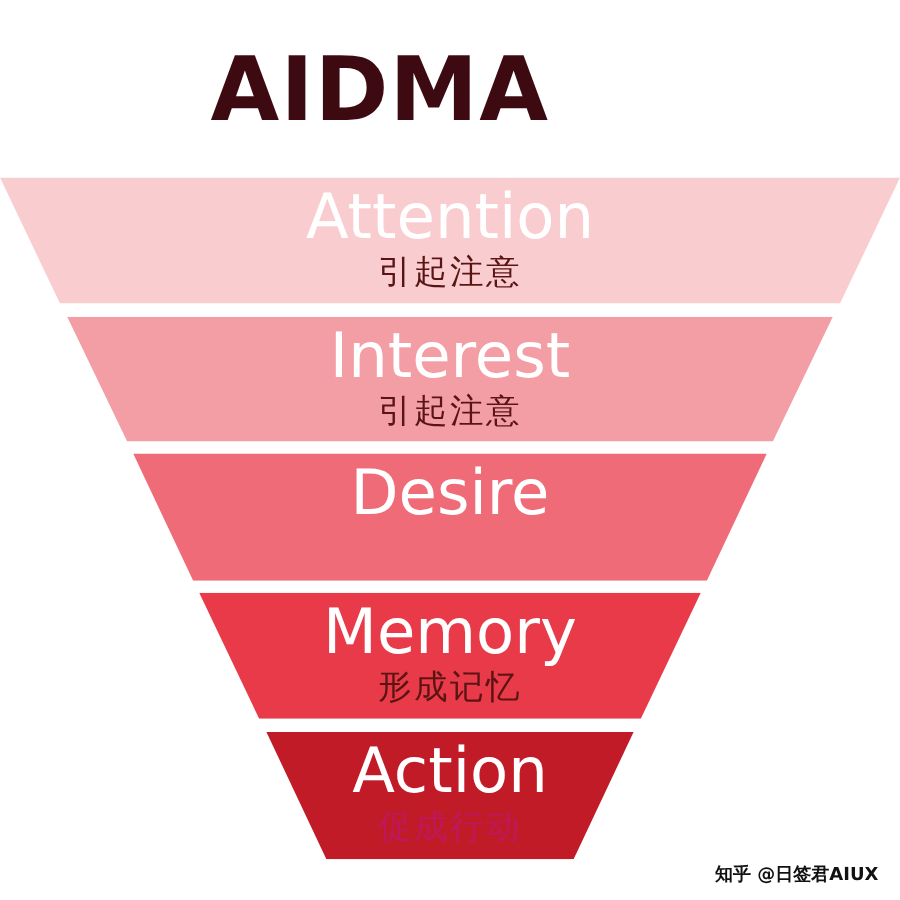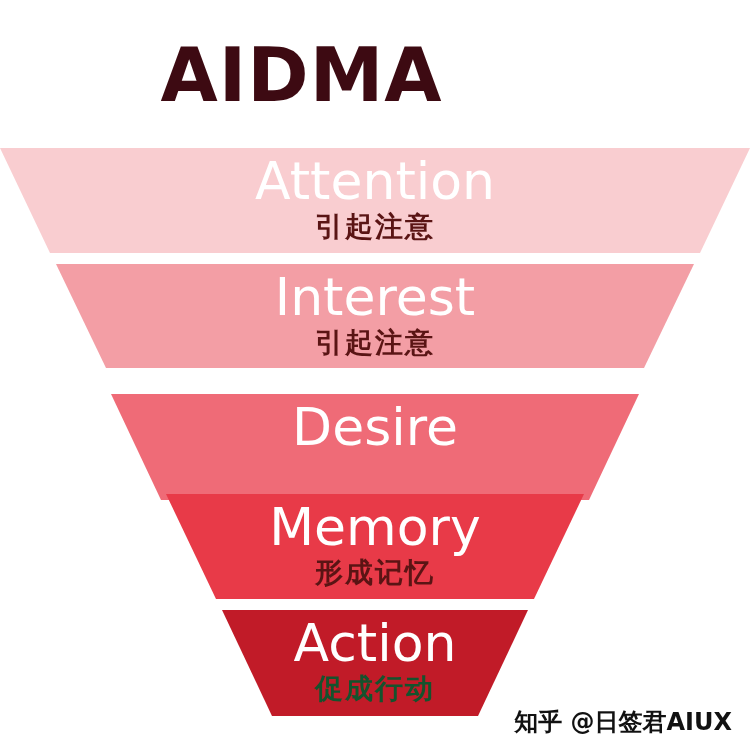--- a/index.html
+++ b/index.html
@@ -1,38 +1,38 @@
 <!DOCTYPE html>
 <html><head>
 <meta charset="utf-8">
 <style>
   html, body { margin: 0; padding: 0; background: #ffffff; }
   body { width: 750px; height: 750px; position: relative; overflow: hidden; }
   .title {
-    position: absolute; left: 0; top: 30px; width: 603px; text-align: center;
+    position: absolute; left: 15px; top: 30px; width: 603px; text-align: center;
     font-family: "DejaVu Sans", sans-serif; font-weight: bold; font-size: 74px;
     color: #3d0a12; letter-spacing: 1px; line-height: 90px;
   }
   .band {
     position: absolute; left: 0; width: 750px;
   }
   .band svg { position: absolute; left: 0; top: 0; }
   .band .label {
     position: absolute; left: 0; width: 750px; text-align: center;
     font-family: "DejaVu Sans", sans-serif; color: #ffffff;
     font-size: 52px; line-height: 50px; top: 8px;
   }
   .band .sub {
     position: absolute; left: 0; width: 750px; text-align: center;
     font-family: "DejaVu Sans", sans-serif; color: #5a1414;
-    font-size: 28px; line-height: 34px; top: 62px; font-weight: bold; letter-spacing: 2px;
+    font-size: 28px; line-height: 34px; top: 62px; font-weight: normal; letter-spacing: 2px;
   }
   .watermark {
     position: absolute; right: 18px; bottom: 12px;
-    font-family: "DejaVu Sans", sans-serif; font-size: 24px; font-weight: bold;
+    font-family: "DejaVu Sans", sans-serif; font-size: 15px; font-weight: bold;
     color: #111111; text-shadow: 0 0 2px #fff, 0 0 2px #fff;
   }
 </style>
 </head>
 <body>
 
 <div class="title">AIDMA</div>
 
 <div class="band" style="top:148px;height:105px;">
   <svg width="750" height="105">
@@ -43,36 +43,36 @@
 </div>
 
 <div class="band" style="top:264px;height:120px;">
   <svg width="750" height="104">
     <polygon points="56,0 694,0 644,104 106,104" fill="#f39ea5"></polygon>
   </svg>
   <div class="label">Interest</div>
   <div class="sub">引起注意</div>
 </div>
 
-<div class="band" style="top:394px;height:138px;">
+<div class="band" style="top:378px;height:138px;">
   <svg width="750" height="106">
     <polygon points="111,0 639,0 589,106 161,106" fill="#ef6b77"></polygon>
   </svg>
   <div class="label">Desire</div>
 </div>
 
 <div class="band" style="top:494px;height:103px;">
   <svg width="750" height="105">
     <polygon points="166,0 584,0 534,105 216,105" fill="#e83a48"></polygon>
   </svg>
   <div class="label">Memory</div>
   <div class="sub">形成记忆</div>
 </div>
 
 <div class="band" style="top:610px;height:106px;">
   <svg width="750" height="106">
     <polygon points="222,0 528,0 478,106 272,106" fill="#c11b28"></polygon>
   </svg>
   <div class="label">Action</div>
-  <div class="sub" style="color:#14532d;">促成行动</div>
+  <div class="sub" style="color:#be185d;">促成行动</div>
 </div>
 
 <div class="watermark">知乎 @日签君AIUX</div>
 
 </body></html>

